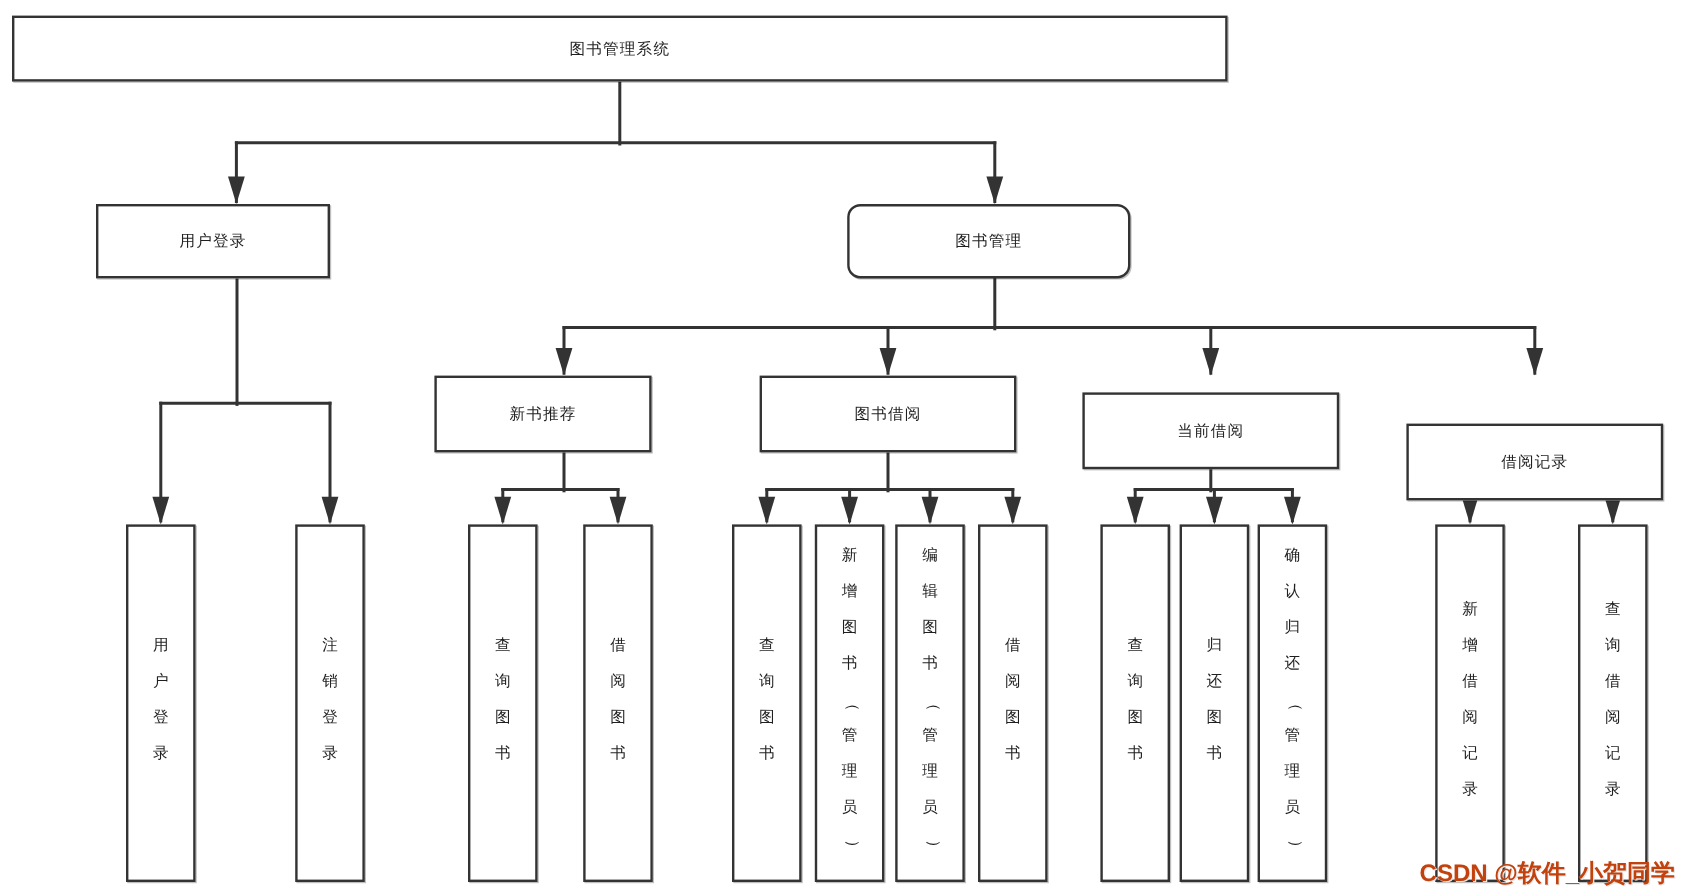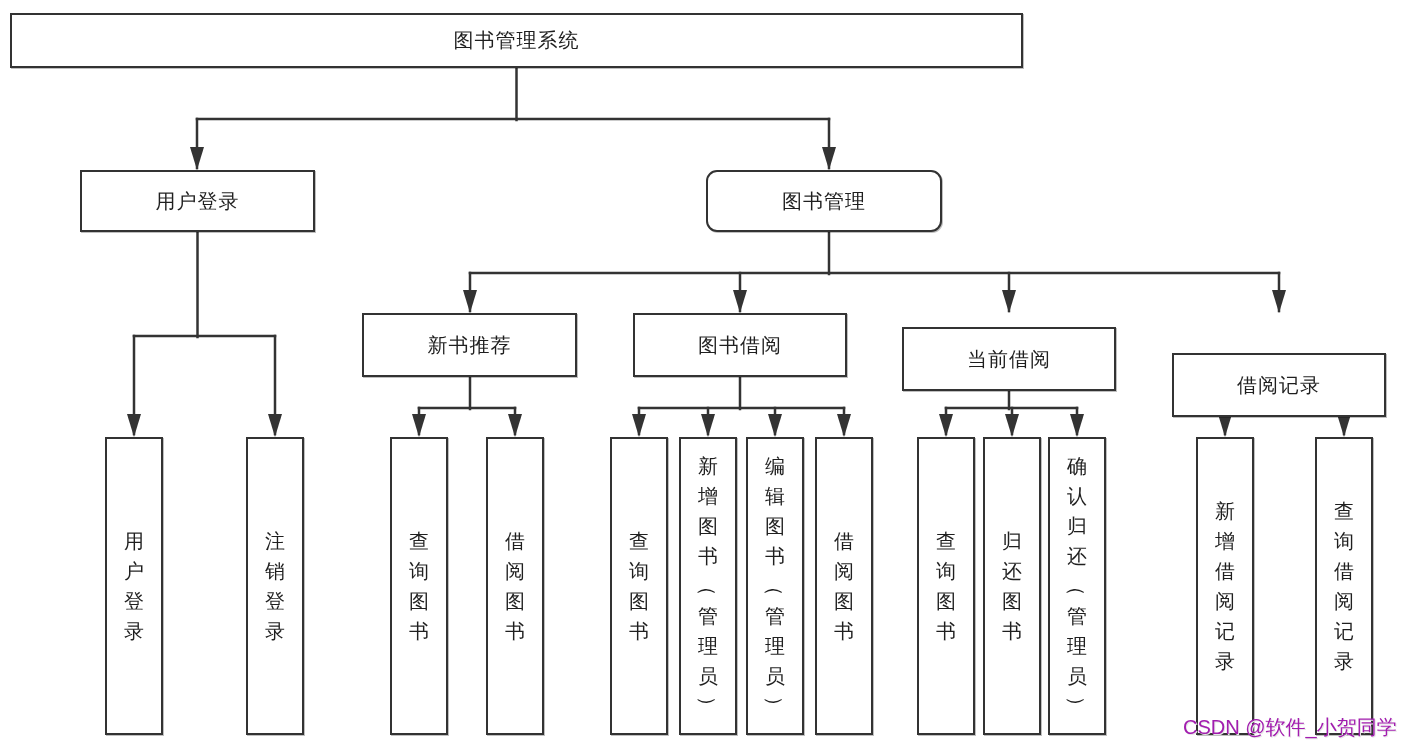--- a/index.html
+++ b/index.html
@@ -13,28 +13,28 @@
   
   #wires{position:absolute;left:0;top:0;width:1405px;height:747px;pointer-events:none;}
   #wires line{stroke:#333333;stroke-width:2.5;stroke-linecap:square;}
   #wires polygon{fill:#333333;}
 
   
   .node{
     position:absolute;box-sizing:border-box;
     border:2.5px solid #333333;background:#ffffff;
     display:flex;align-items:center;justify-content:center;
-    font-size:20px;color:#1f1f1f;letter-spacing:1px;
+    font-size:13px;color:#1f1f1f;letter-spacing:1px;
     box-shadow:1px 1px 0 rgba(0,0,0,.25);
   }
   
   .b-root        {left:10px;  top:13px;  width:1013px; height:55px;}
-  .b-user-login  {left:80px;  top:170px; width:235px;  height:62px;}
+  .b-user-login  {left:80px;  top:170px; width:195px;  height:62px;}
   .b-book-mgmt   {left:706px; top:170px; width:236px;  height:62px;border-radius:11px;}
-  .b-l3-recommend{left:362px; top:313px; width:215px;  height:64px;}
+  .b-l3-recommend{left:362px; top:313px; width:181px;  height:64px;}
   .b-l3-borrow   {left:633px; top:313px; width:214px;  height:64px;text-align:center;}
   .b-l3-current  {left:902px; top:327px; width:214px;  height:64px;text-align:center;}
   .b-l3-records  {left:1172px;top:313px; width:214px;  height:64px;margin-top:40px;}
 
   
   .leaf{top:437px;height:298px;width:58px;}
   .vtext{flex-direction:column;gap:10px;line-height:1;letter-spacing:0;}
   .vtext span{display:block;width:20px;height:20px;text-align:center;}
   .vtext span.rot{transform:rotate(90deg);}
   .b-lf1 {left:105px;}
@@ -46,22 +46,23 @@
   .b-lf7 {left:746px;}
   .b-lf8 {left:815px;}
   .b-lf9 {left:917px;}
   .b-lf10{left:983px;}
   .b-lf11{left:1048px;}
   .b-lf12{left:1196px;}
   .b-lf13{left:1315px;}
 
   .watermark{
     position:absolute;left:1183px;top:714px;
-    font-size:20px;color:#a21caf;white-space:nowrap;
+    font-size:20px;color:#c2410c;white-space:nowrap;
     text-shadow:1px 1px 0 #e6e6e6;
+    font-weight:bold;
   }
 </style>
 </head>
 <body>
 
 <div id="canvas">
 
   <svg id="wires" viewBox="0 0 1405 747" xmlns="http://www.w3.org/2000/svg">
 
     <line x1="516.5" y1="68" x2="516.5" y2="120"></line>

